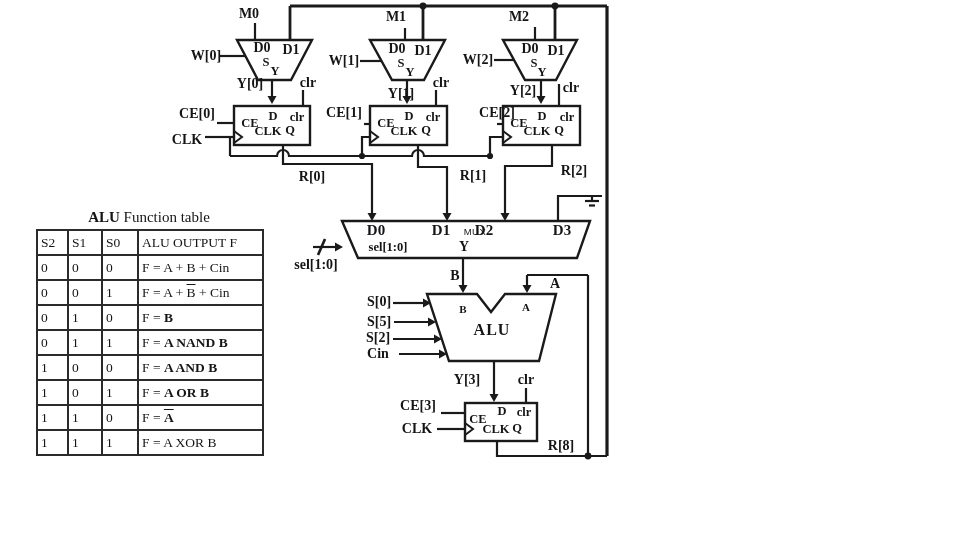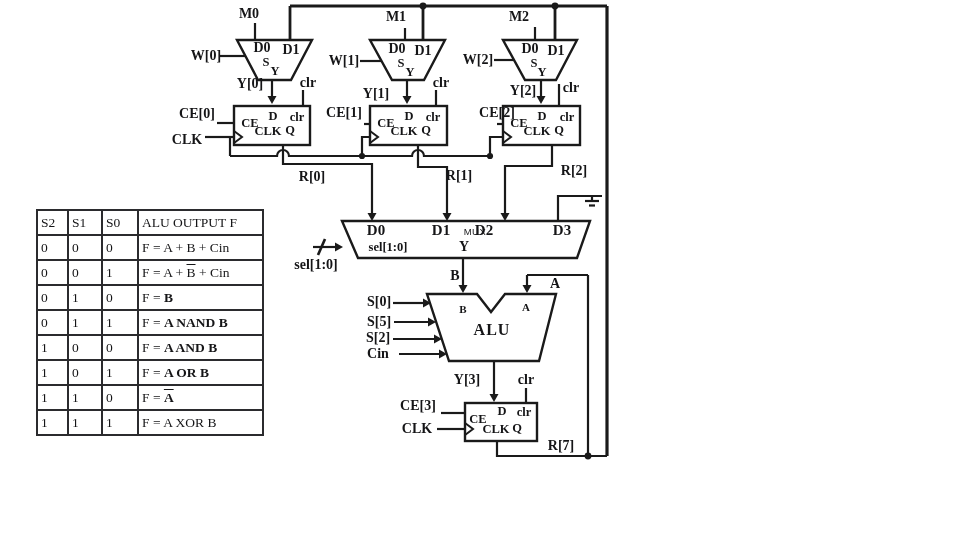--- a/index.html
+++ b/index.html
@@ -158,21 +158,21 @@
   <div class="lb" style="left:423px;top:51px">D1</div>
   <div class="lb sm" style="left:401px;top:63px">S</div>
   <div class="lb sm" style="left:410px;top:72px">Y</div>
 
   <div class="lb" style="left:530px;top:49px">D0</div>
   <div class="lb" style="left:556px;top:51px">D1</div>
   <div class="lb sm" style="left:534px;top:63px">S</div>
   <div class="lb sm" style="left:542px;top:72px">Y</div>
 
   <div class="lb" style="left:250px;top:84px">Y[0]</div>
-  <div class="lb" style="left:376px;top:94px">Y[1]</div>
+  <div class="lb" style="left:401px;top:94px">Y[1]</div>
   <div class="lb" style="left:523px;top:91px">Y[2]</div>
 
   <div class="lb" style="left:308px;top:83px">clr</div>
   <div class="lb" style="left:441px;top:83px">clr</div>
   <div class="lb" style="left:571px;top:88px">clr</div>
 
   <div class="lb" style="left:197px;top:114px">CE[0]</div>
   <div class="lb" style="left:344px;top:113px">CE[1]</div>
   <div class="lb" style="left:497px;top:113px">CE[2]</div>
   <div class="lb" style="left:187px;top:140px">CLK</div>
@@ -189,21 +189,21 @@
   <div class="lb sm" style="left:404px;top:131px">CLK</div>
   <div class="lb sm" style="left:426px;top:130px">Q</div>
 
   <div class="lb sm" style="left:542px;top:116px">D</div>
   <div class="lb sm" style="left:567px;top:117px">clr</div>
   <div class="lb sm" style="left:519px;top:123px">CE</div>
   <div class="lb sm" style="left:537px;top:131px">CLK</div>
   <div class="lb sm" style="left:559px;top:130px">Q</div>
 
   <div class="lb" style="left:312px;top:177px">R[0]</div>
-  <div class="lb" style="left:459px;top:176px">R[1]</div>
+  <div class="lb" style="left:473px;top:176px">R[1]</div>
   <div class="lb" style="left:574px;top:171px">R[2]</div>
 
   <div class="lb m4" style="left:376px;top:230px">D0</div>
   <div class="lb m4" style="left:441px;top:230px">D1</div>
   <div class="lb xs" style="left:475px;top:232px">MUX</div>
   <div class="lb m4" style="left:484px;top:230px">D2</div>
   <div class="lb m4" style="left:562px;top:230px">D3</div>
   <div class="lb sm" style="left:388px;top:247px">sel[1:0]</div>
   <div class="lb" style="left:464px;top:247px">Y</div>
   <div class="lb" style="left:316px;top:265px">sel[1:0]</div>
@@ -220,23 +220,24 @@
 
   <div class="lb" style="left:467px;top:380px">Y[3]</div>
   <div class="lb" style="left:526px;top:380px">clr</div>
   <div class="lb" style="left:418px;top:406px">CE[3]</div>
   <div class="lb" style="left:417px;top:429px">CLK</div>
   <div class="lb sm" style="left:502px;top:411px">D</div>
   <div class="lb sm" style="left:524px;top:412px">clr</div>
   <div class="lb sm" style="left:478px;top:419px">CE</div>
   <div class="lb sm" style="left:496px;top:429px">CLK</div>
   <div class="lb sm" style="left:517px;top:428px">Q</div>
-  <div class="lb" style="left:561px;top:446px">R[7]</div>
+  <div class="lb" style="left:561px;top:446px">R[8]</div>
 
   <div class="tblwrap">
+    <div class="tbl-title"><span class="bd">ALU</span><span> Function table</span></div>
     <table id="ftable">
       <colgroup>
           <col style="width:31px">
           <col style="width:34px">
           <col style="width:36px">
           <col style="width:125px">
         </colgroup>
       <thead>
           <tr>
             <th>S2</th>

